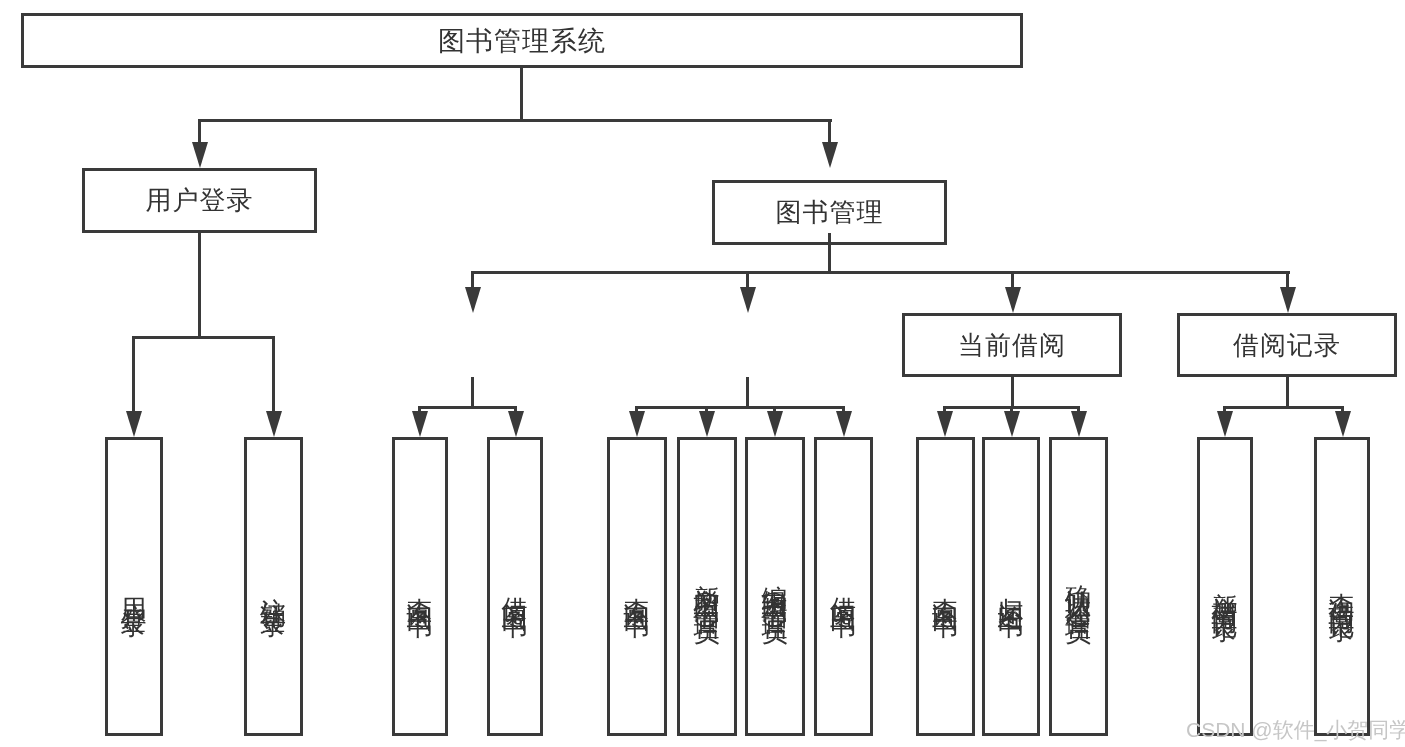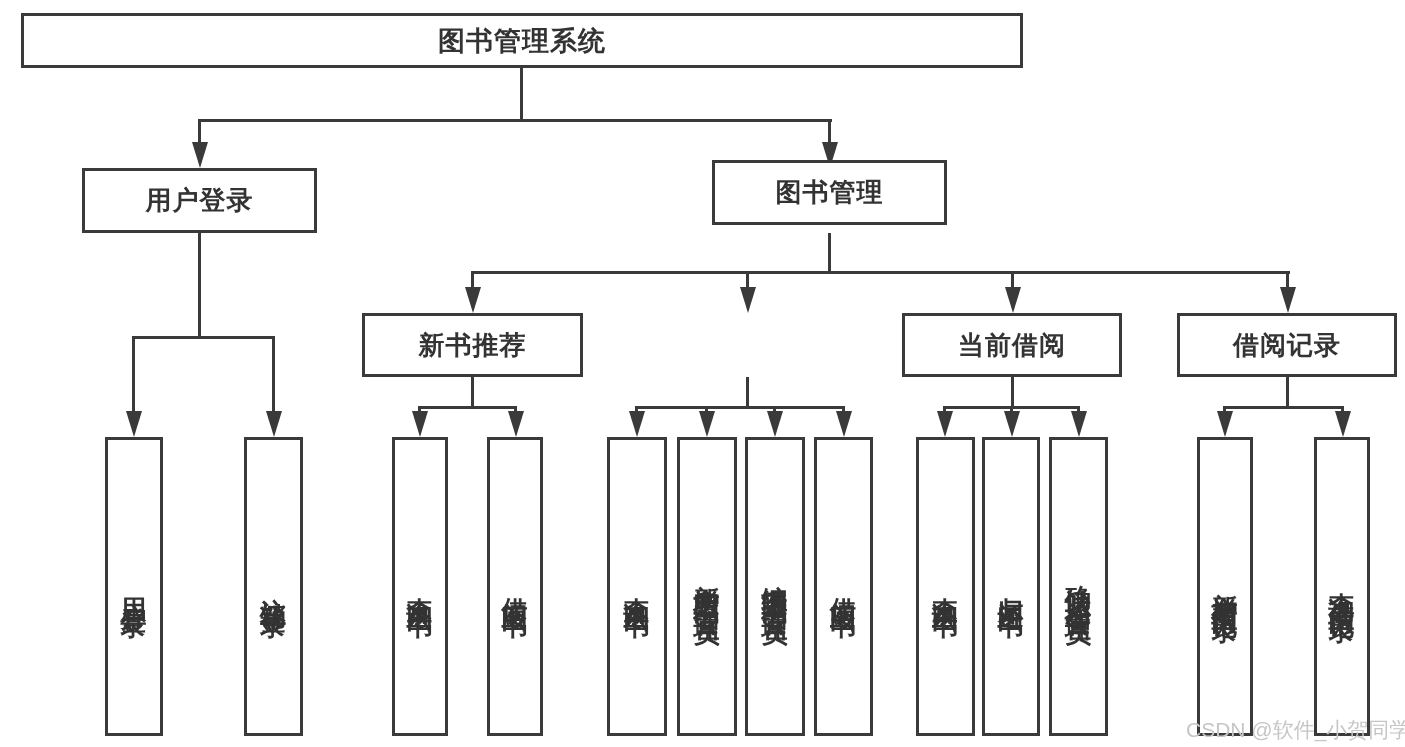--- a/index.html
+++ b/index.html
@@ -12,21 +12,20 @@
     overflow: hidden;
   }
   .node {
     position: absolute;
     box-sizing: border-box;
     border: 3px solid #3a3a3a;
     background: #ffffff;
     display: flex;
     align-items: center;
     justify-content: center;
-    font-weight: bold;
   }
   .hlabel {
     font-size: 26px;
     color: #333333;
     letter-spacing: 1px;
     white-space: nowrap;
   }
   .root-box .hlabel { font-size: 27px; }
   .vlabel {
     writing-mode: vertical-rl;
@@ -73,21 +72,21 @@
   <div class="vline" style="left:520px;top:68px;height:54px;"></div>
   <div class="hline" style="left:199px;top:119px;width:633px;"></div>
   <div class="vline" style="left:198px;top:119px;height:28px;"></div>
   <div class="arrow" style="left:192px;top:142px;"></div>
   <div class="vline" style="left:828px;top:119px;height:28px;"></div>
   <div class="arrow" style="left:822px;top:142px;"></div>
 
   <div class="node" style="left:82px;top:168px;width:235px;height:65px;">
     <span class="hlabel">用户登录</span>
   </div>
-  <div class="node" style="left:712px;top:160px;width:235px;height:65px;">
+  <div class="node" style="left:712px;top:180px;width:235px;height:65px;">
     <span class="hlabel">图书管理</span>
   </div>
 
   <div class="vline" style="left:198px;top:233px;height:106px;"></div>
   <div class="hline" style="left:133px;top:336px;width:142px;"></div>
   <div class="vline" style="left:132px;top:336px;height:78px;"></div>
   <div class="arrow" style="left:126px;top:411px;"></div>
   <div class="vline" style="left:272px;top:336px;height:78px;"></div>
   <div class="arrow" style="left:266px;top:411px;"></div>
 
@@ -95,23 +94,20 @@
   <div class="hline" style="left:471px;top:271px;width:819px;"></div>
   <div class="vline" style="left:471px;top:271px;height:20px;"></div>
   <div class="arrow" style="left:465px;top:287px;"></div>
   <div class="vline" style="left:746px;top:271px;height:20px;"></div>
   <div class="arrow" style="left:740px;top:287px;"></div>
   <div class="vline" style="left:1011px;top:271px;height:20px;"></div>
   <div class="arrow" style="left:1005px;top:287px;"></div>
   <div class="vline" style="left:1286px;top:271px;height:20px;"></div>
   <div class="arrow" style="left:1280px;top:287px;"></div>
 
-  <div class="node" style="left:362px;top:313px;width:221px;height:64px;">
-    <span class="hlabel">新书推荐</span>
-  </div>
   <div class="node" style="left:902px;top:313px;width:220px;height:64px;">
     <span class="hlabel">当前借阅</span>
   </div>
   <div class="node" style="left:1177px;top:313px;width:220px;height:64px;">
     <span class="hlabel">借阅记录</span>
   </div>
 
   <div class="vline" style="left:471px;top:377px;height:32px;"></div>
   <div class="hline" style="left:419px;top:406px;width:98px;"></div>
   <div class="vline" style="left:418px;top:406px;height:10px;"></div>

